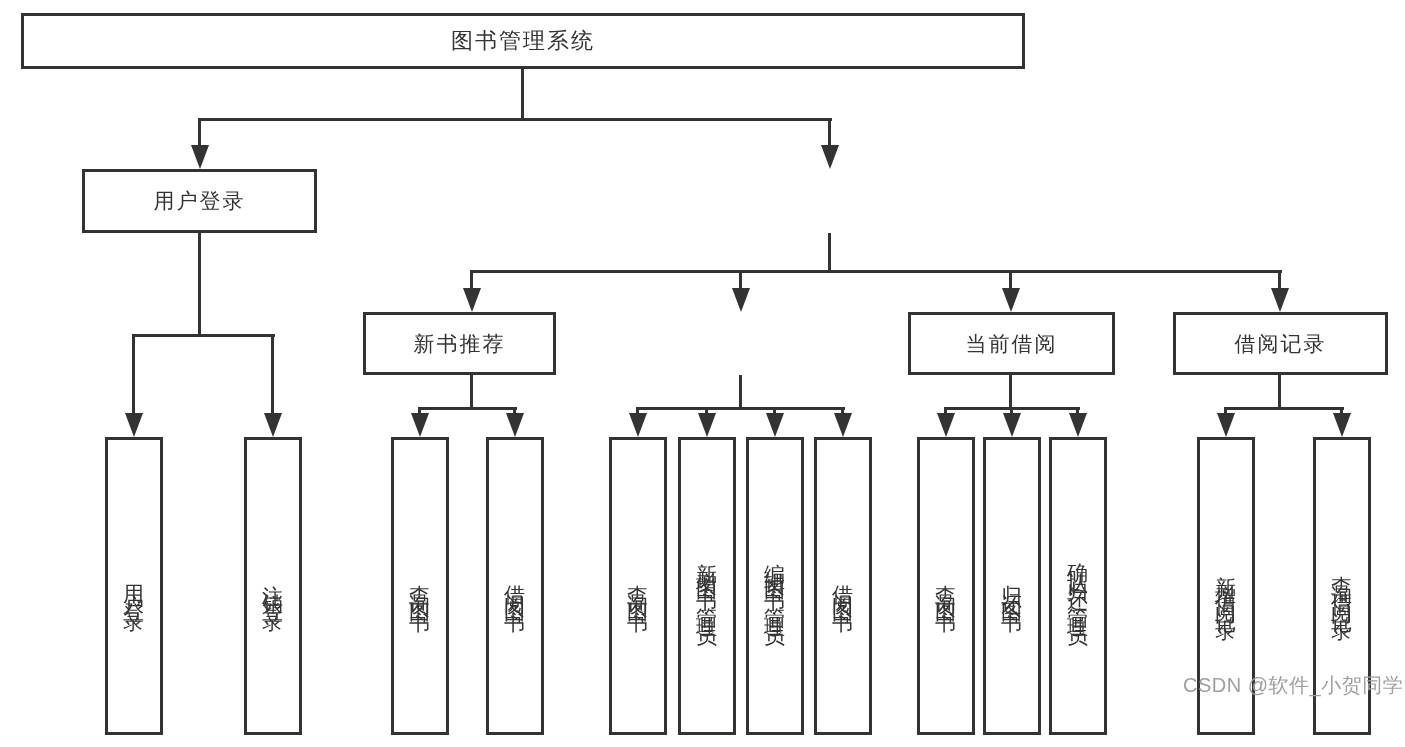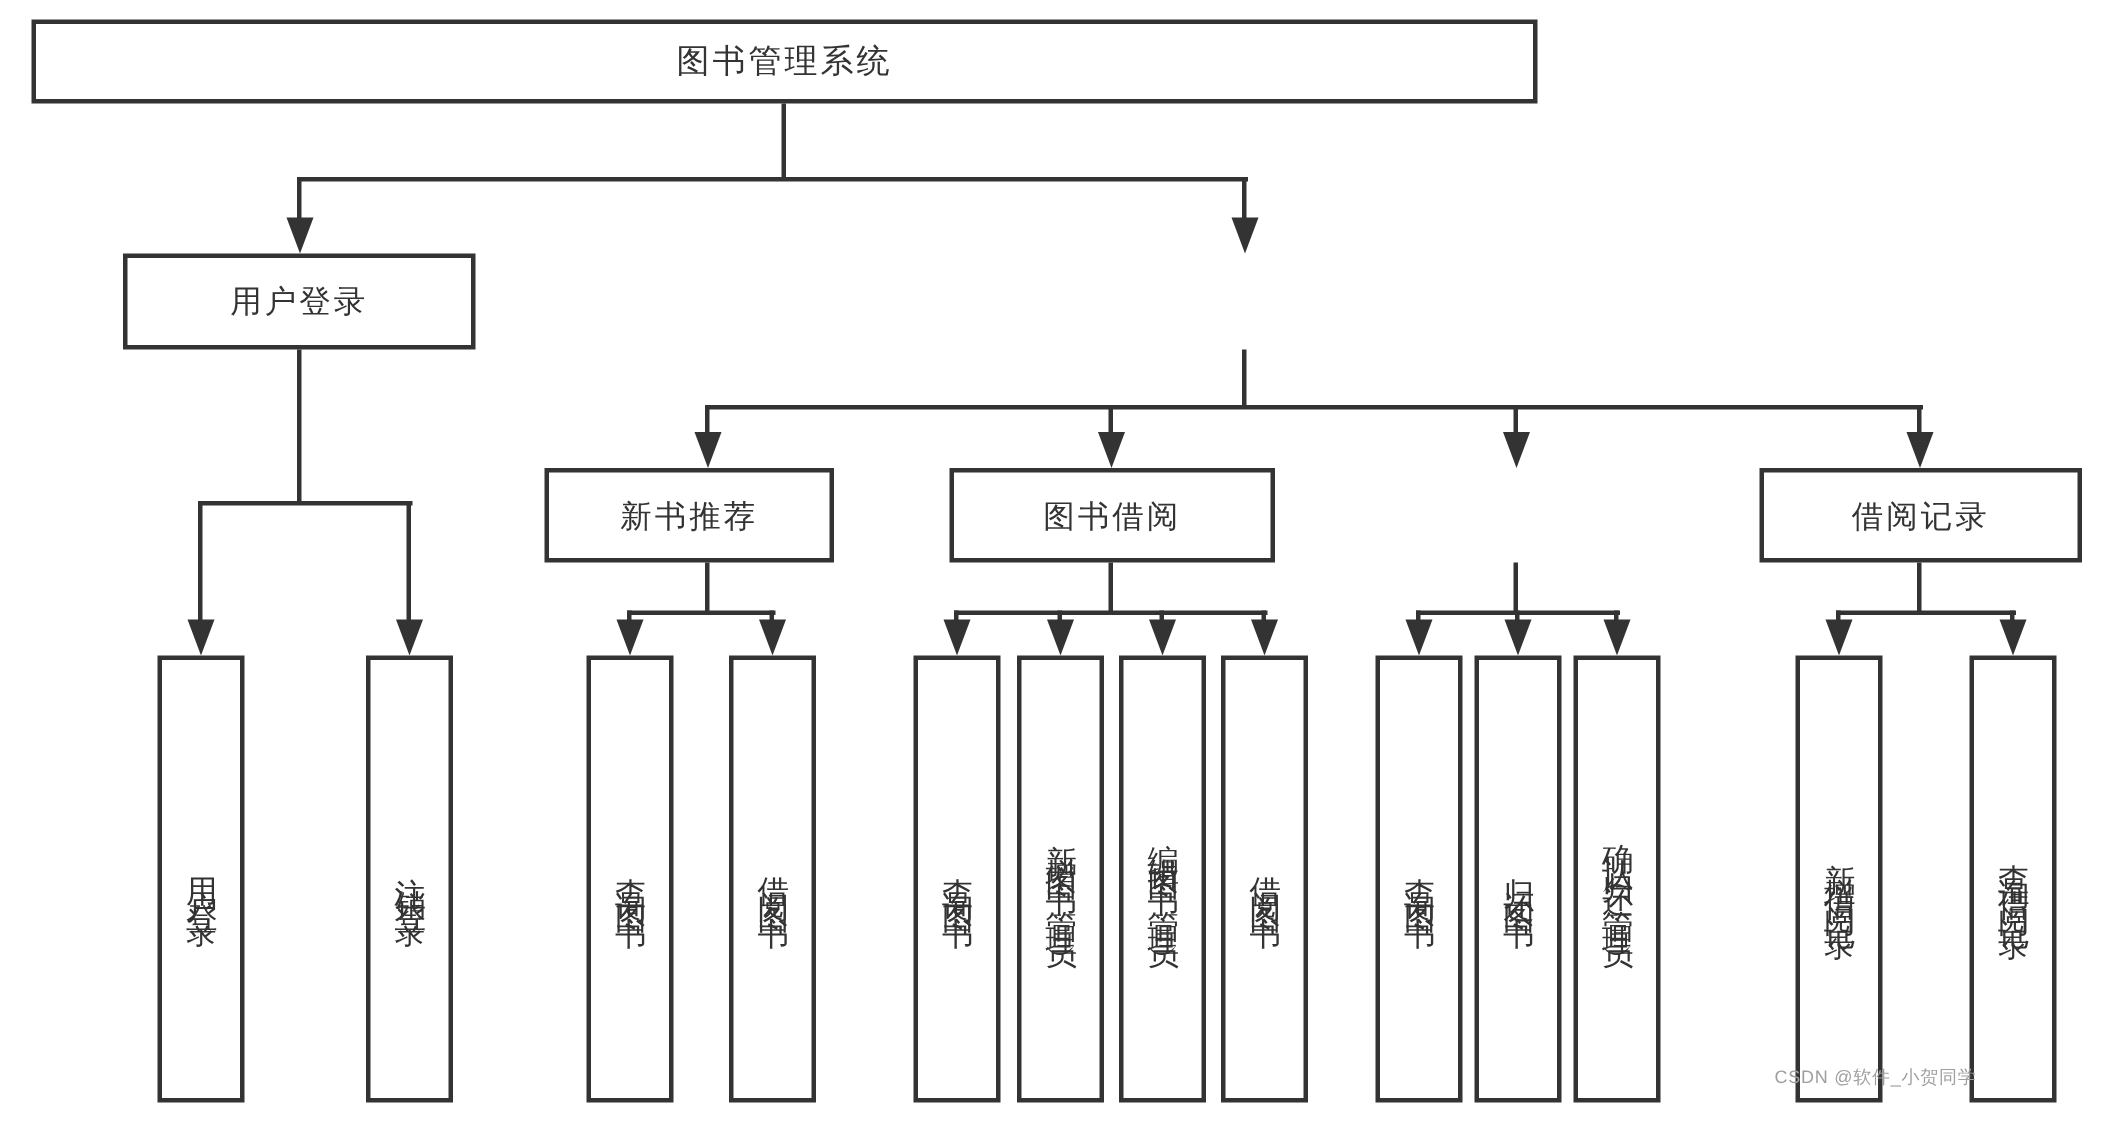--- a/index.html
+++ b/index.html
@@ -50,22 +50,22 @@
   .v{position:absolute;width:3px;background:var(--line);}
   .h{position:absolute;height:3px;background:var(--line);}
   .arrow{
     position:absolute;width:0;height:0;
     border-left:9px solid transparent;
     border-right:9px solid transparent;
     border-top:24px solid var(--line);
   }
   .watermark{
     position:absolute;
-    left:1183px;top:710px;
-    font-size:12px;
+    left:1183px;top:672px;
+    font-size:20px;
     letter-spacing:0.5px;
     color:var(--watermark);
     z-index:10;
     white-space:nowrap;
   }
 </style>
 </head>
 <body>
 
 <div id="canvas">
@@ -99,22 +99,22 @@
   <div class="v" style="left:1009px;top:270px;height:20px"></div>
   <div class="v" style="left:1278px;top:270px;height:20px"></div>
   <div class="arrow" style="left:463px;top:288px"></div>
   <div class="arrow" style="left:732px;top:288px"></div>
   <div class="arrow" style="left:1002px;top:288px"></div>
   <div class="arrow" style="left:1271px;top:288px"></div>
 
   <div class="hbox" style="left:363px;top:312px;width:193px;height:63px">
     <span>新书推荐</span>
   </div>
-  <div class="hbox" style="left:633px;top:312px;width:217px;height:63px">
-    <span>图书借阅</span>
+  <div class="hbox" style="left:908px;top:312px;width:207px;height:63px">
+    <span>当前借阅</span>
   </div>
   <div class="hbox" style="left:1173px;top:312px;width:215px;height:63px">
     <span>借阅记录</span>
   </div>
 
   <div class="v" style="left:470px;top:375px;height:34px"></div>
   <div class="h" style="left:418px;top:407px;width:99px"></div>
   <div class="v" style="left:418px;top:407px;height:10px"></div>
   <div class="v" style="left:513px;top:407px;height:10px"></div>
   <div class="arrow" style="left:411px;top:413px"></div>

